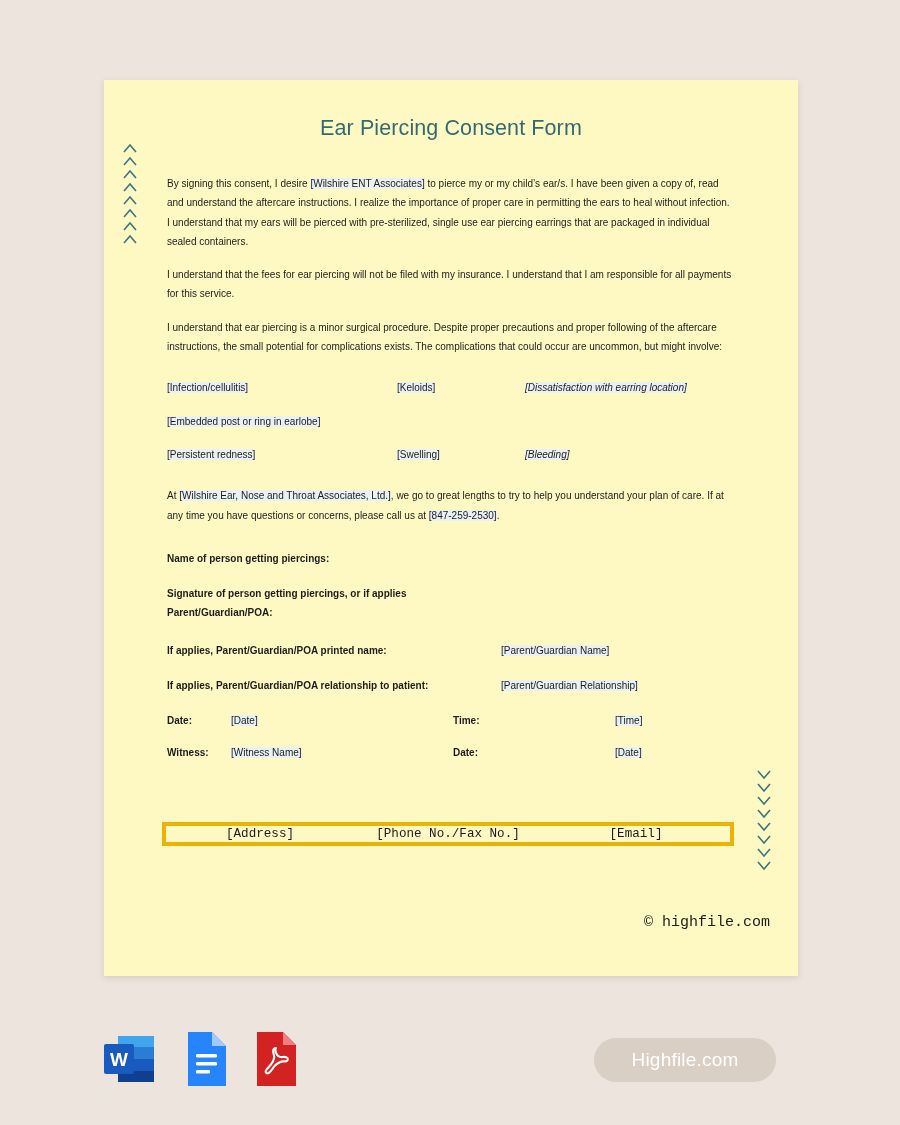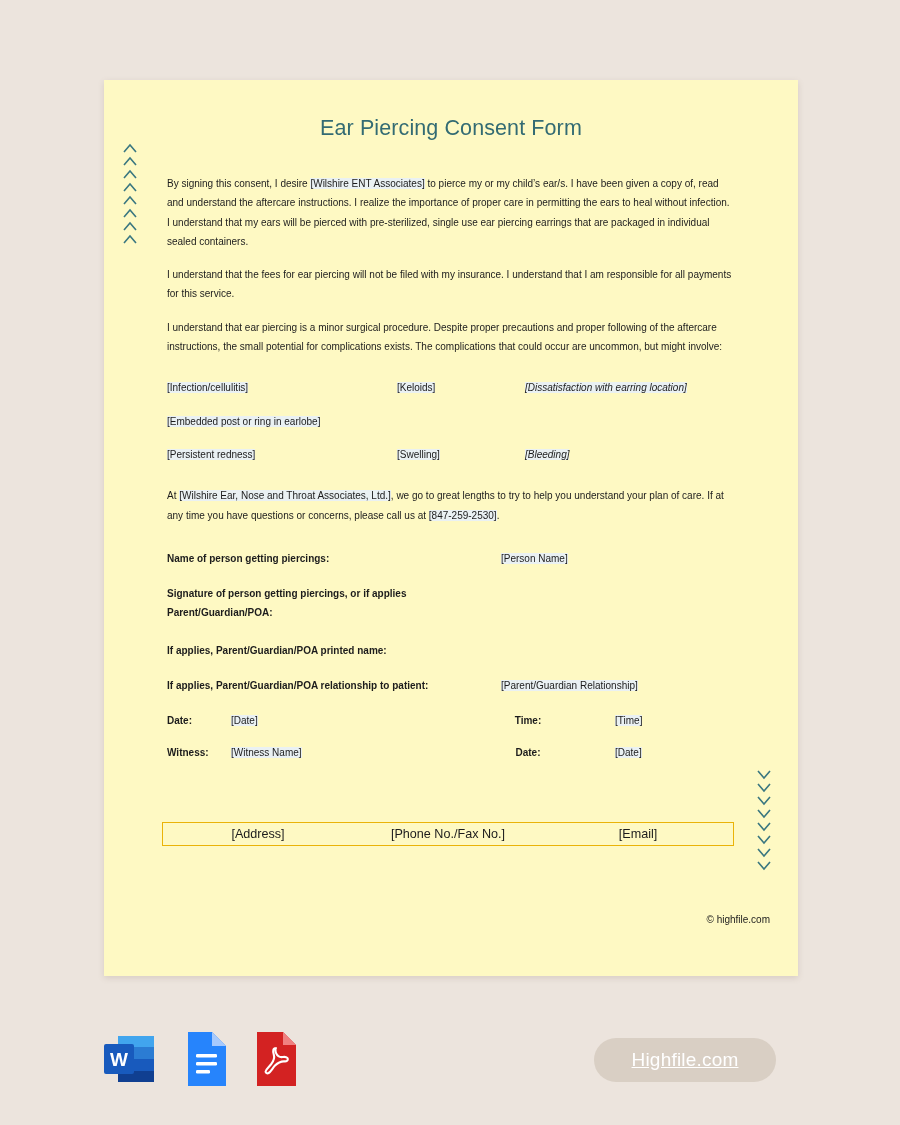--- a/index.html
+++ b/index.html
@@ -117,50 +117,52 @@
     flex: 0 0 64px;
   }
   .dt-val1 {
     width: 222px;
     flex: 0 0 222px;
   }
   .dt-lab2 {
     font-weight: bold;
     width: 150px;
     flex: 0 0 150px;
-    text-align: center;
+    text-align: left;
     padding-right: 12px;
   }
   .dt-val2 { flex: 1 1 auto; }
 
   
   #footer-table {
     position: absolute;
     left: 58px;
     top: 742px;
     width: 572px;
-    border: 1px solid #eab308;
+    border: 4px solid #eab308;
     box-sizing: border-box;
     display: flex;
     height: 24px;
     align-items: center;
     font-size: 12.6px;
     color: #1c1c1c;
+    font-family: Liberation Mono, monospace;
   }
   .ft-cell {
     flex: 1 1 33.33%;
     text-align: center;
   }
 
   #copyright {
     position: absolute;
     right: 28px;
     top: 834px;
-    font-size: 10px;
+    font-size: 15px;
     color: #1c1c1c;
+    font-family: Liberation Mono, monospace;
   }
 
   
   #file-icons {
     position: absolute;
     left: 100px;
     top: 1030px;
     display: flex;
     align-items: center;
     gap: 26px;
@@ -174,21 +176,20 @@
     width: 182px;
     height: 44px;
     border-radius: 22px;
     background: #d9cfc4;
     color: #ffffff;
     font-size: 19px;
     display: flex;
     align-items: center;
     justify-content: center;
     letter-spacing: 0.2px;
-    text-decoration: underline;
   }
 </style>
 </head>
 <body>
 
 <div id="page-sheet">
 
   <div class="chevron-col left">
     <span class="chev">
       <svg width="16" height="13" viewBox="0 0 16 13">
@@ -301,29 +302,29 @@
       </div>
     </div>
 
     <p class="para" style="margin-top:22px;"><span>At </span><span class="ph">[Wilshire Ear, Nose and Throat Associates, Ltd.]</span><span>, we go to great lengths to try to help you understand your plan of care. If at any time you have questions or concerns, please call us at </span><span class="ph">[847-259-2530]</span><span>.</span></p>
 
 
     <div class="form-block">
 
       <div class="form-row">
         <div class="f-label">Name of person getting piercings:</div>
-        <div class="f-value"><span class="ph">[Person Name]</span></div>
       </div>
 
       <div class="form-row tall">
         <div class="f-label">Signature of person getting piercings, or if applies Parent/Guardian/POA:</div>
       </div>
 
       <div class="form-row">
         <div class="f-label">If applies, Parent/Guardian/POA printed name:</div>
+        <div class="f-value"><span class="ph">[Parent/Guardian Name]</span></div>
       </div>
 
       <div class="form-row">
         <div class="f-label">If applies, Parent/Guardian/POA relationship to patient:</div>
         <div class="f-value"><span class="ph">[Parent/Guardian Relationship]</span></div>
       </div>
 
       <div class="dt-row">
         <div class="dt-lab1">Date:</div>
         <div class="dt-val1"><span class="ph">[Date]</span></div>

